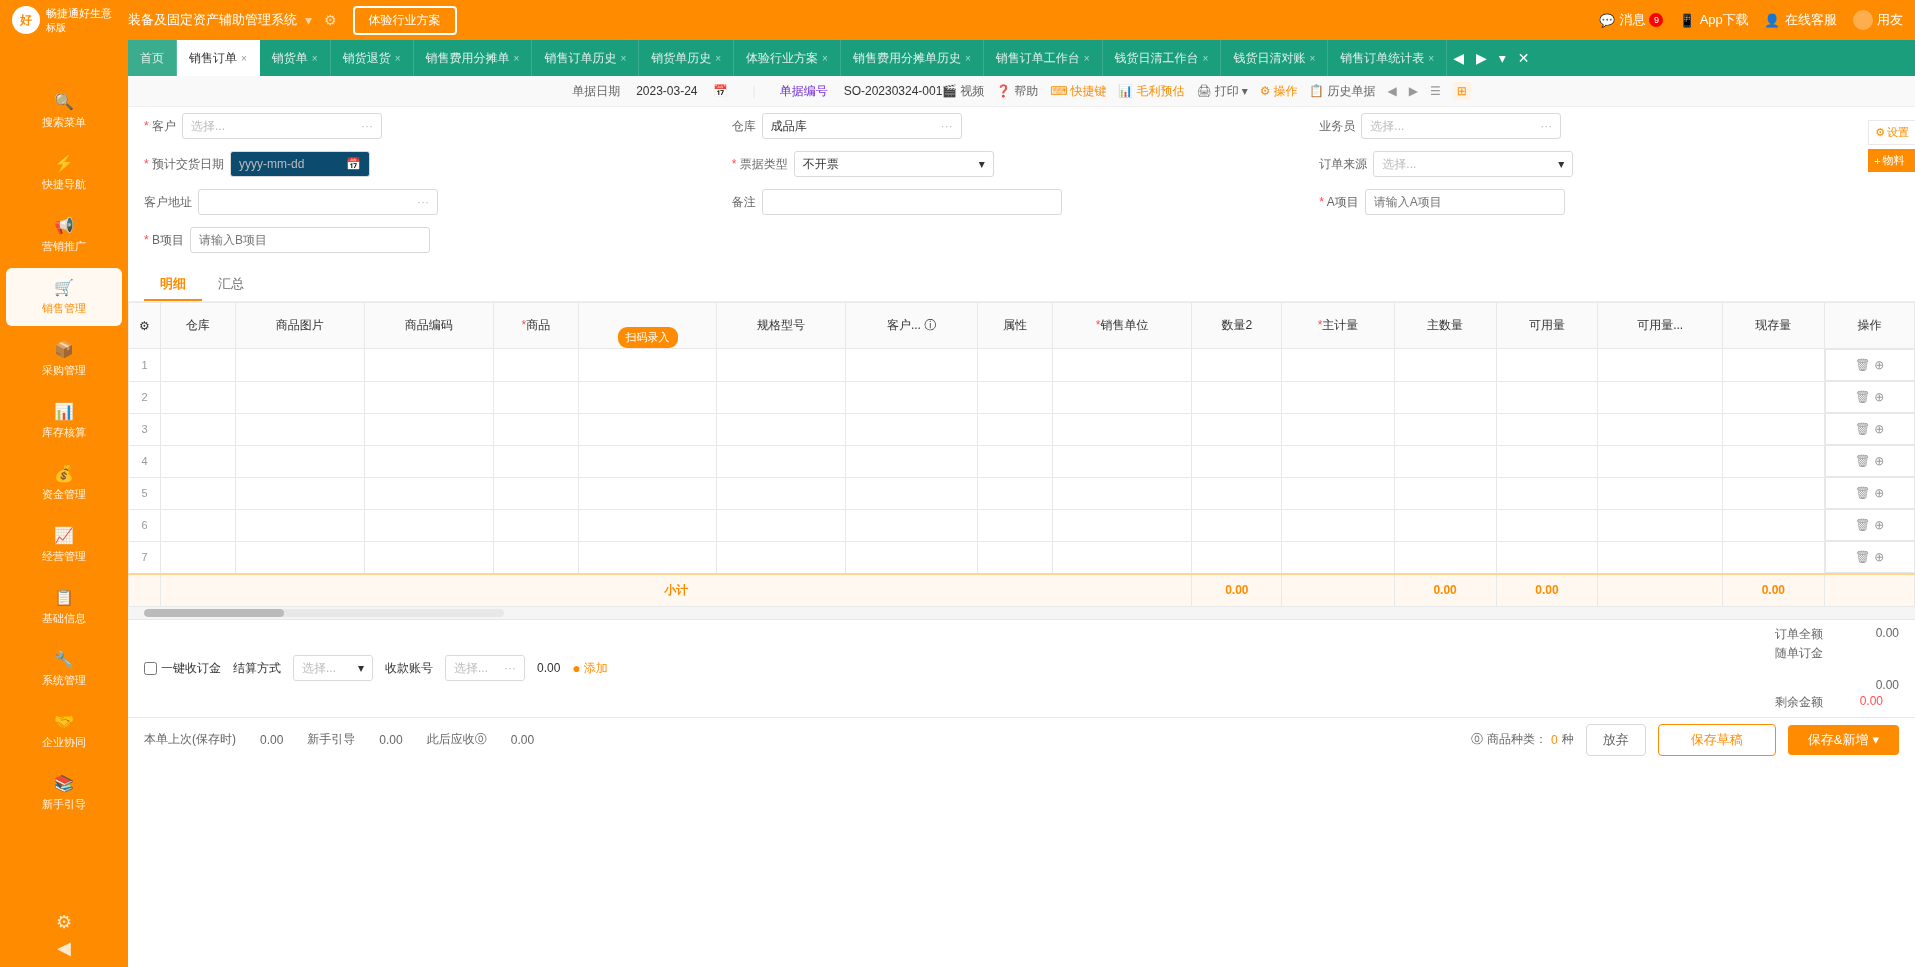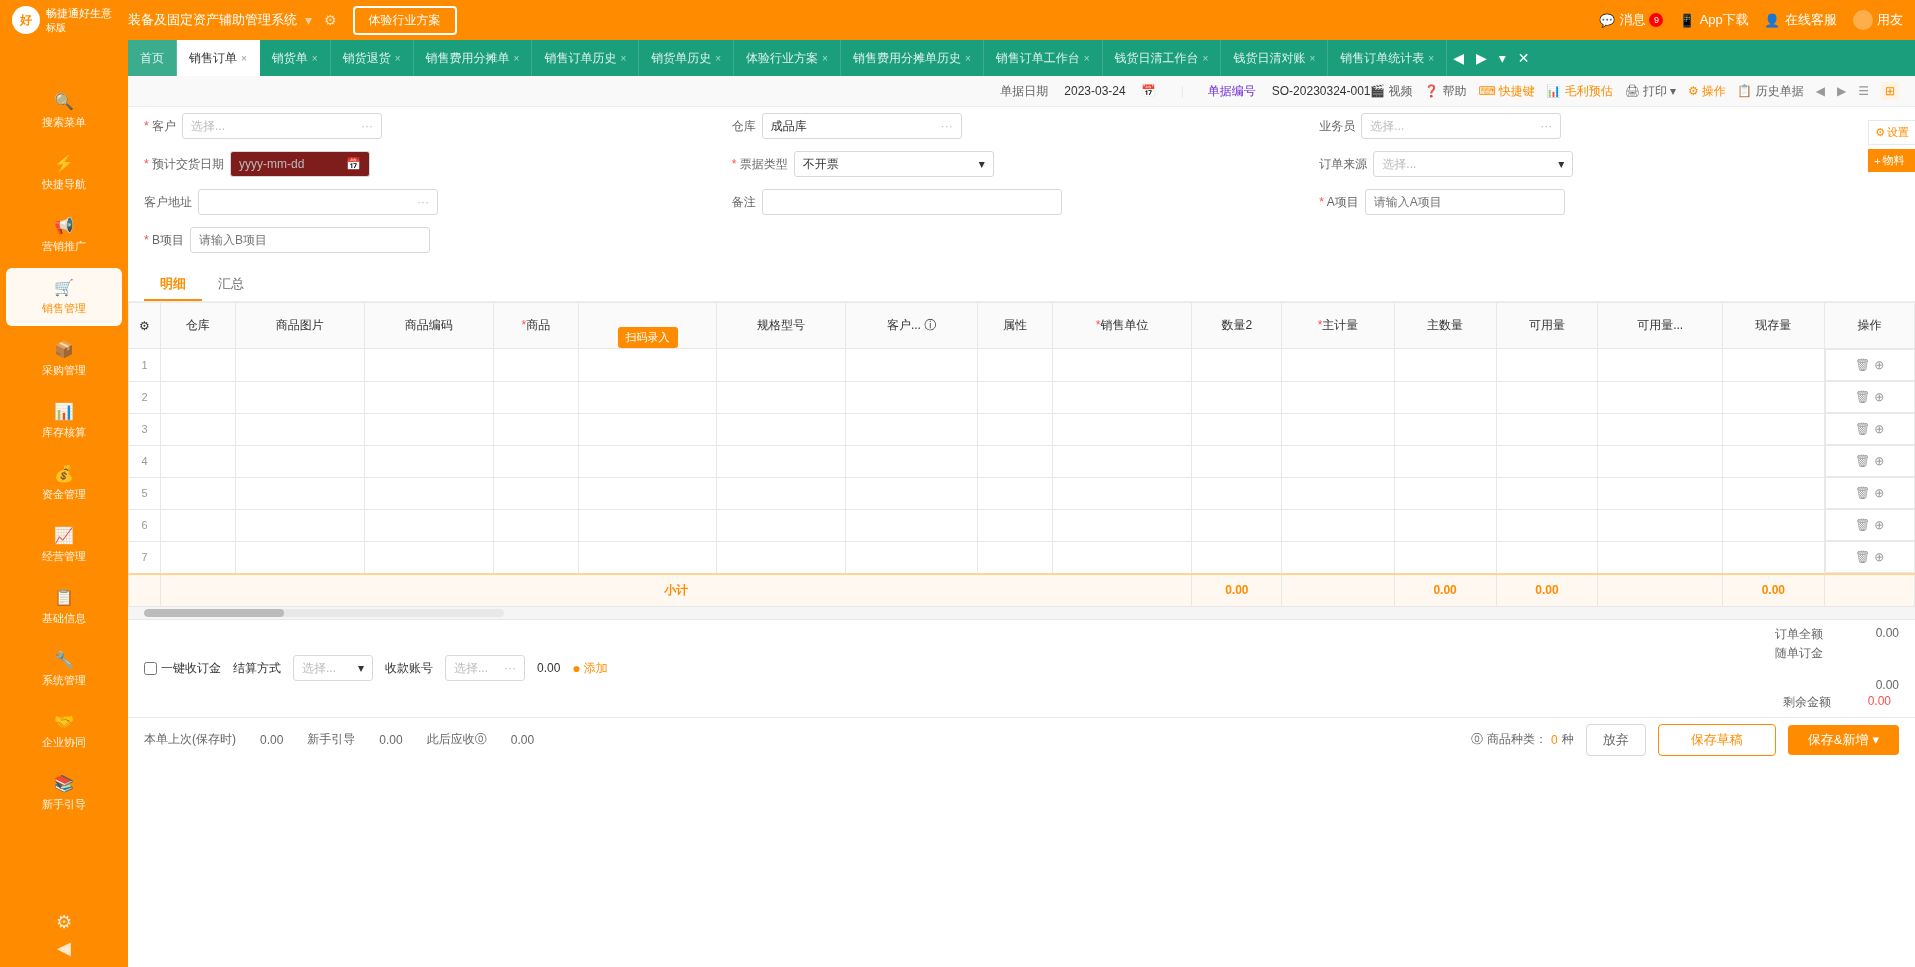--- a/index.html
+++ b/index.html
@@ -32,33 +32,33 @@
     .sidebar-bottom { margin-top: auto; display: flex; flex-direction: column; align-items: center; gap: 4px; padding: 8px 0; }
     .sidebar-bottom-icon { color: rgba(255,255,255,0.8); font-size: 18px; cursor: pointer; }
 
     
     .tab-item { height: 36px; padding: 0 12px; display: flex; align-items: center; gap: 4px; color: rgba(255,255,255,0.85); font-size: 12px; cursor: pointer; white-space: nowrap; border-right: 1px solid rgba(255,255,255,0.15); flex-shrink: 0; }
     .tab-item.active { background: #fff; color: #333; }
     .tab-item.home { background: rgba(255,255,255,0.15); }
     .tab-close { font-size: 10px; color: rgba(255,255,255,0.6); cursor: pointer; }
     .tab-item.active .tab-close { color: #999; }
     .tab-nav-btn { color: #fff; padding: 0 6px; cursor: pointer; font-size: 14px; flex-shrink: 0; }
-    .form-toolbar { display: flex; align-items: center; justify-content: flex-end; padding: 6px 16px; background: #f9f9f9; border-bottom: 1px solid #eee; }
+    .form-toolbar { display: flex; align-items: center; justify-content: center; padding: 6px 16px; background: #f9f9f9; border-bottom: 1px solid #eee; }
     .form-toolbar-left { display: flex; align-items: center; gap: 16px; font-size: 12px; color: #666; }
     .form-toolbar-right { display: flex; align-items: center; gap: 12px; font-size: 12px; color: #666; }
     .toolbar-link { color: #666; cursor: pointer; display: flex; align-items: center; gap: 3px; }
     .orange-text { color: #ff8c00; }
     .field-row { display: flex; align-items: center; padding: 6px 16px; gap: 8px; flex-wrap: nowrap; }
     .field-group { display: flex; align-items: center; gap: 6px; flex: 1; min-width: 280px; }
     .field-label { font-size: 12px; color: #666; white-space: nowrap; }
     .field-label.required::before { content: '* '; color: #ff4d4f; }
     .field-input { border: 1px solid #d9d9d9; border-radius: 3px; padding: 3px 8px; font-size: 12px; color: #333; min-width: 120px; height: 26px; background: #fff; }
     .field-input.placeholder { color: #bbb; }
     .field-input-wide { min-width: 200px; }
-    .date-input { display: flex; align-items: center; border: 1px solid #d9d9d9; border-radius: 3px; padding: 3px 8px; min-width: 140px; height: 26px; background: #7f1d1d; }
+    .date-input { display: flex; align-items: center; border: 1px solid #d9d9d9; border-radius: 3px; padding: 3px 8px; min-width: 140px; height: 26px; background: #0c4a6e; }
     .select-field { display: flex; align-items: center; border: 1px solid #d9d9d9; border-radius: 3px; padding: 3px 8px; min-width: 120px; height: 26px; background: #fff; justify-content: space-between; cursor: pointer; }
     .tab-section { display: flex; gap: 0; padding: 8px 16px 0; border-bottom: 1px solid #eee; }
     .detail-tab { padding: 6px 16px; cursor: pointer; font-size: 13px; border-bottom: 2px solid transparent; color: #666; }
     .detail-tab.active { color: #ff8c00; border-bottom: 2px solid #ff8c00; font-weight: bold; }
 
     
     .table-container { overflow-x: auto; }
     table { width: 100%; border-collapse: collapse; font-size: 12px; }
     th { background: #fafafa; border: 1px solid #e8e8e8; padding: 6px 4px; text-align: center; font-weight: normal; color: #333; white-space: nowrap; cursor: pointer; }
     td { border: 1px solid #e8e8e8; padding: 4px; text-align: center; height: 32px; color: #333; }
@@ -78,21 +78,21 @@
     .footer-right { display: flex; align-items: center; gap: 12px; }
     .save-draft-btn { background: #fff; border: 1px solid #ff8c00; color: #ff8c00; padding: 6px 32px; border-radius: 4px; cursor: pointer; font-size: 13px; }
     .save-new-btn { background: #ff8c00; border: none; color: #fff; padding: 6px 20px; border-radius: 4px; cursor: pointer; font-size: 13px; display: flex; align-items: center; gap: 4px; }
     .discard-btn { background: #fff; border: 1px solid #d9d9d9; color: #666; padding: 6px 16px; border-radius: 4px; cursor: pointer; font-size: 13px; }
     .goods-count { color: #ff8c00; }
 
     
     ::-webkit-scrollbar { width: 6px; height: 6px; }
     ::-webkit-scrollbar-track { background: #f1f1f1; }
     ::-webkit-scrollbar-thumb { background: #ccc; border-radius: 3px; }
-    .scan-btn { background: #ff8c00; color: #fff; border: none; padding: 3px 8px; border-radius: 3px; font-size: 11px; cursor: pointer; white-space: nowrap; margin-top: 24px; }
+    .scan-btn { background: #ff8c00; color: #fff; border: none; padding: 3px 8px; border-radius: 9px; font-size: 11px; cursor: pointer; white-space: nowrap; margin-top: 24px; }
 
     .scrollbar-row { height: 12px; background: #f5f5f5; padding: 0 16px; display: flex; align-items: center; }
     .scrollbar-track { width: 360px; height: 8px; background: #e8e8e8; border-radius: 4px; overflow: hidden; }
     .scrollbar-thumb { width: 140px; height: 8px; background: #bbb; border-radius: 4px; }
   </style>
 </head>
 <body>
 
 <div class="app-container">
 
@@ -629,21 +629,21 @@
 
           <div style="margin-left:auto;display:flex;flex-direction:column;gap:2px;font-size:12px;color:#666;">
             <div style="display:flex;gap:16px;justify-content:flex-end;">
               <span>订单全额</span>
               <span style="min-width:60px;text-align:right;">0.00</span>
             </div>
             <div style="display:flex;gap:16px;justify-content:flex-end;flex-direction:column;">
               <span>随单订金</span>
               <span style="min-width:60px;text-align:right;">0.00</span>
             </div>
-            <div style="display:flex;gap:0;justify-content:center;">
+            <div style="display:flex;gap:0;justify-content:flex-start;">
               <span>剩余金额</span>
               <span style="min-width:60px;text-align:right;color:#ff4d4f;">0.00</span>
             </div>
           </div>
         </div>
 
         <div class="footer">
           <div class="footer-left">
             <span>本单上次(保存时)</span>
             <span>0.00</span>

